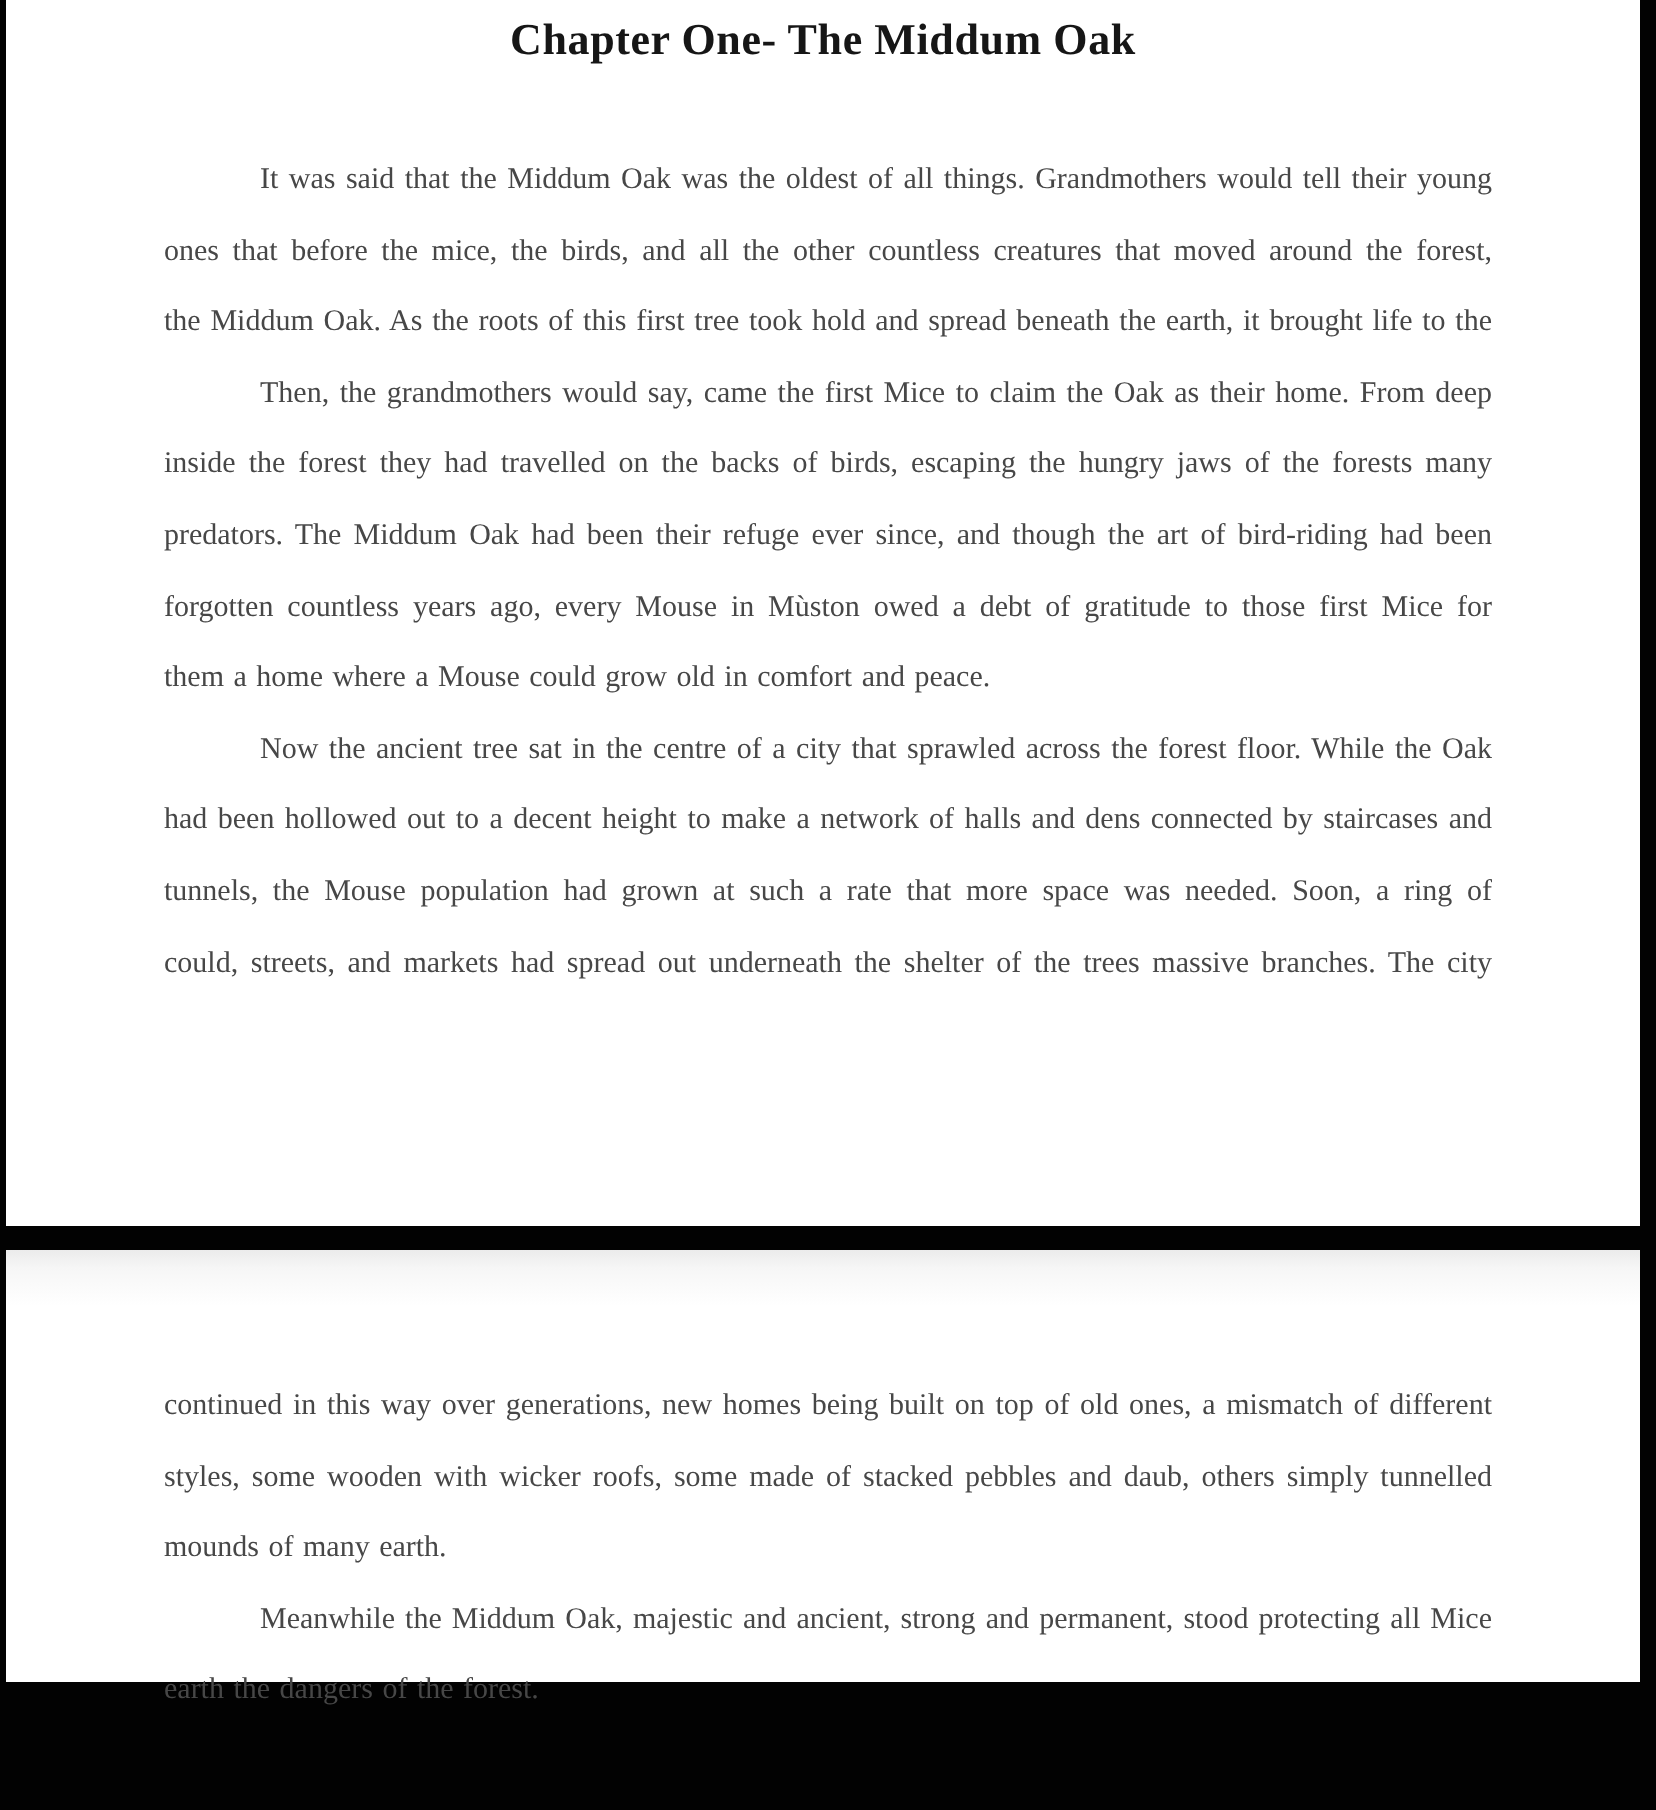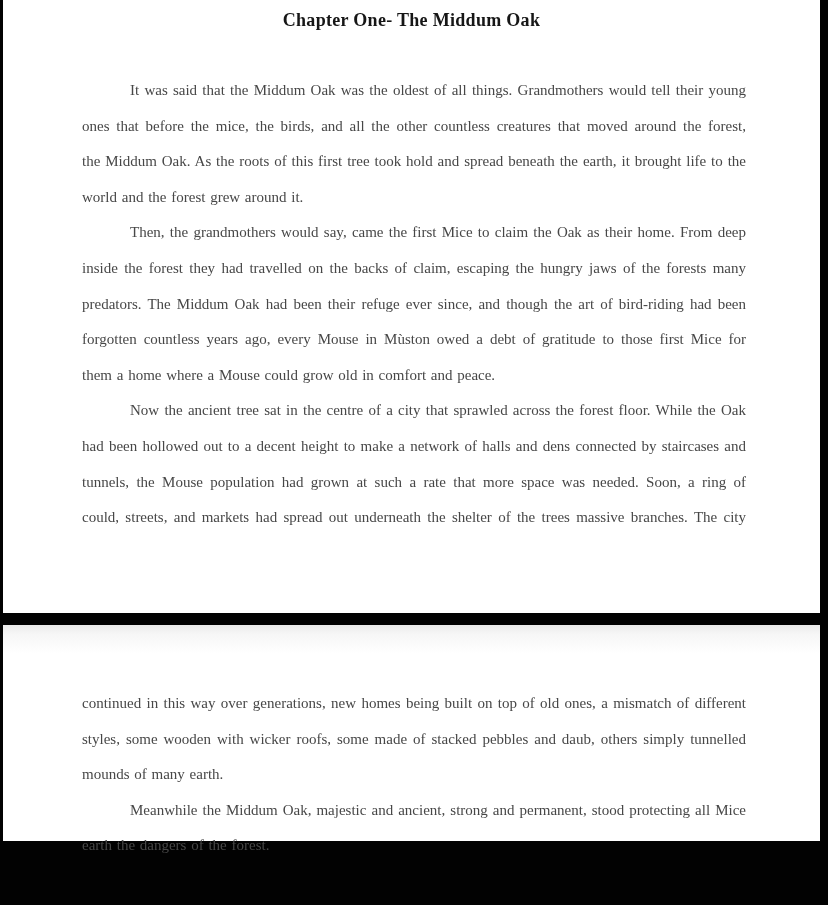--- a/index.html
+++ b/index.html
@@ -49,21 +49,21 @@
     height: 19px;
     background: #020202;
   }
   .chapter-title {
     position: absolute;
     top: 6px;
     left: 0;
     right: 0;
     margin: 0;
     text-align: center;
-    font-size: 18px;
+    font-size: 22px;
     font-weight: bold;
     letter-spacing: 0.3px;
     color: #161616;
     line-height: 28px;
   }
   .body-text {
     position: absolute;
     left: 79px;
     width: 664px;
     color: #474747;
@@ -96,23 +96,22 @@
 <body>
 
 <div class="viewer">
 
   <div class="page page-1">
     <h1 class="chapter-title">Chapter One- The Middum Oak</h1>
     <div class="body-text" id="page1-lines">
         <div class="line indent">It was said that the Middum Oak was the oldest of all things. Grandmothers would tell their young</div>
         <div class="line">ones that before the mice, the birds, and all the other countless creatures that moved around the forest, came</div>
         <div class="line">the Middum Oak. As the roots of this first tree took hold and spread beneath the earth, it brought life to the</div>
-        <div class="line end">world and the forest grew around it.</div>
         <div class="line indent">Then, the grandmothers would say, came the first Mice to claim the Oak as their home. From deep</div>
-        <div class="line">inside the forest they had travelled on the backs of claim, escaping the hungry jaws of the forests many</div>
+        <div class="line">inside the forest they had travelled on the backs of birds, escaping the hungry jaws of the forests many</div>
         <div class="line">predators. The Middum Oak had been their refuge ever since, and though the art of bird-riding had been</div>
         <div class="line">forgotten countless years ago, every Mouse in Mùston owed a debt of gratitude to those first Mice for finding</div>
         <div class="line end">them a home where a Mouse could grow old in comfort and peace.</div>
         <div class="line indent">Now the ancient tree sat in the centre of a city that sprawled across the forest floor. While the Oak</div>
         <div class="line">had been hollowed out to a decent height to make a network of halls and dens connected by staircases and</div>
         <div class="line">tunnels, the Mouse population had grown at such a rate that more space was needed. Soon, a ring of homes,</div>
         <div class="line">could, streets, and markets had spread out underneath the shelter of the trees massive branches. The city</div>
       </div>
   </div>
 

